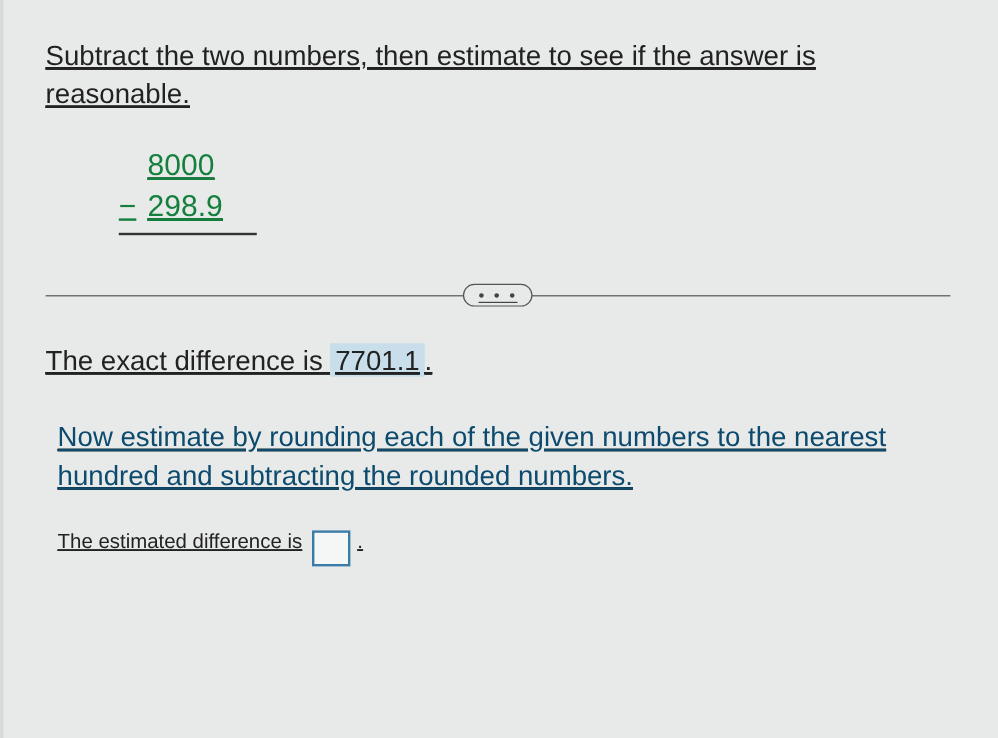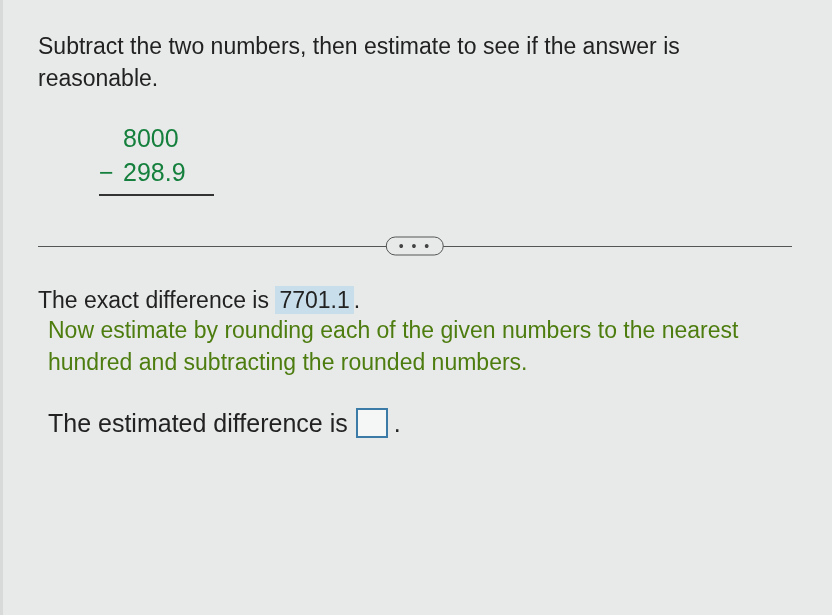--- a/index.html
+++ b/index.html
@@ -1,18 +1,19 @@
 <!DOCTYPE html>
 <html><head>
   <meta charset="utf-8">
   <style>
     * {
       box-sizing: border-box;
       margin: 0;
       padding: 0;
+      text-decoration: underline;
     }
     body {
       width: 832px;
       height: 615px;
       background: #e8eae9;
       font-family: Arial, Helvetica, sans-serif;
       color: #1a1a1a;
       padding: 30px 40px 30px 35px;
       position: relative;
       border-left: 3px solid #d8dad9;
@@ -72,39 +73,40 @@
       border-radius: 12px;
       padding: 1px 12px 2px 12px;
       font-size: 14px;
       letter-spacing: 2px;
       color: #444;
       line-height: 1;
       cursor: pointer;
     }
     .exact-line {
       font-size: 23px;
+      margin-bottom: 34px;
       color: #222;
     }
     .exact-value {
       background: #c8deea;
       padding: 1px 4px;
     }
     .estimate-instruction {
       font-size: 23px;
       line-height: 1.4;
       margin-bottom: 30px;
-      color: #4d7c0f;
+      color: #0c4a6e;
       padding-left: 10px;
     }
     .estimated-line {
-      font-size: 25px;
+      font-size: 17px;
       color: #222;
       padding-left: 10px;
       display: flex;
-      align-items: center;
+      align-items: flex-start;
       gap: 8px;
     }
     .answer-box {
       display: inline-block;
       width: 32px;
       height: 30px;
       border: 2px solid #3b7ba8;
       background: #f5f7f6;
       vertical-align: middle;
     }

